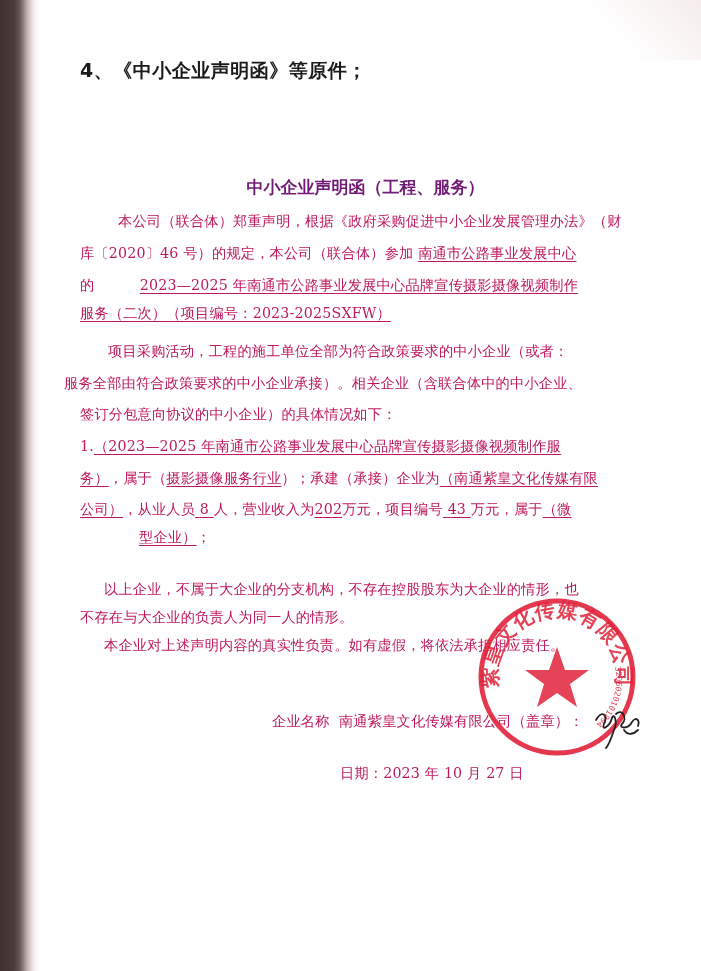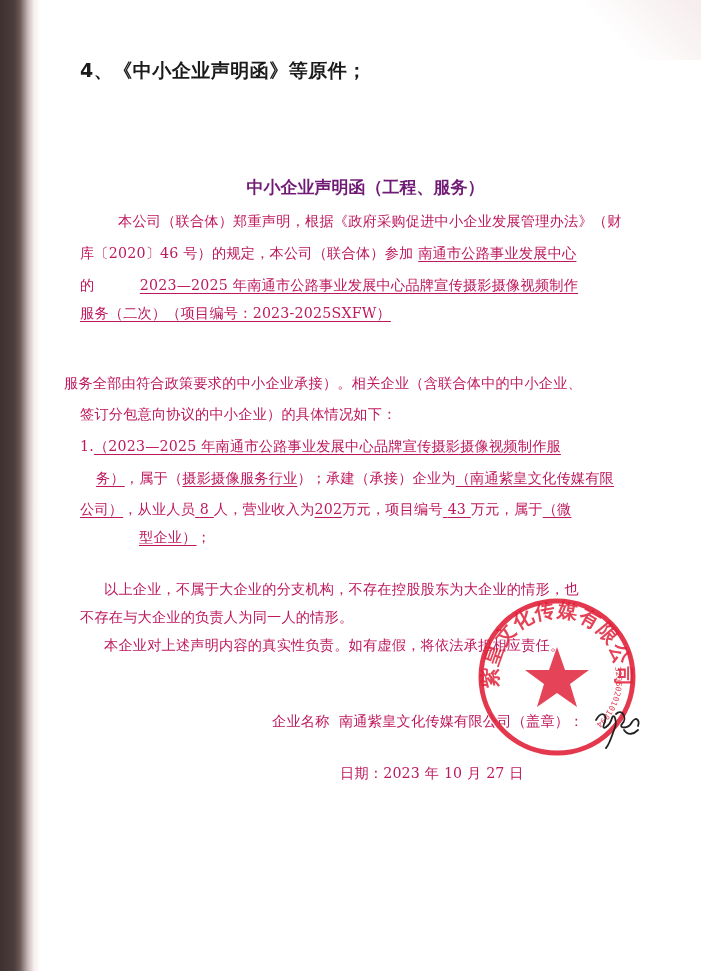--- a/index.html
+++ b/index.html
@@ -58,27 +58,28 @@
   </div>
   <div class="line" style="left:80px; top:276px;">
     <span>的</span>
     <span style="display:inline-block; width:36px;"></span>
     <span class="u">2023—2025 年南通市公路事业发展中心品牌宣传摄影摄像视频制作</span>
   </div>
   <div class="line" style="left:80px; top:304px;">
     <span class="u">服务（二次）（项目编号：2023-2025SXFW）</span>
   </div>
 
+  <div class="line" style="left:108px; top:342px;">项目采购活动，工程的施工单位全部为符合政策要求的中小企业（或者：</div>
   <div class="line" style="left:64px; top:374px;">服务全部由符合政策要求的中小企业承接）。相关企业（含联合体中的中小企业、</div>
   <div class="line" style="left:80px; top:405px;">签订分包意向协议的中小企业）的具体情况如下：</div>
 
   <div class="line" style="left:80px; top:437px;">
     <span>1.</span><span class="u">（2023—2025 年南通市公路事业发展中心品牌宣传摄影摄像视频制作服</span>
   </div>
-  <div class="line" style="left:96px; top:469px;">
+  <div class="line" style="left:80px; top:469px;">
     <span class="u">务）</span><span>，属于（</span><span class="u">摄影摄像服务行业</span><span>）；承建（承接）企业为</span><span class="u">（南通紫皇文化传媒有限</span>
   </div>
   <div class="line" style="left:80px; top:500px;">
     <span class="u">公司）</span><span>，从业人员</span><span class="u">&nbsp;<span>8</span>&nbsp;</span><span>人，营业收入为</span><span class="u">202</span><span>万元，项目编号</span><span class="u">&nbsp;<span>43</span>&nbsp;</span><span>万元，属于</span><span class="u">（微</span>
   </div>
   <div class="line" style="left:94px; top:528px;margin-left:45px;">
     <span class="u">型企业）</span><span>；</span>
   </div>
 
   <div class="line" style="left:104px; top:580px;">以上企业，不属于大企业的分支机构，不存在控股股东为大企业的情形，也</div>

